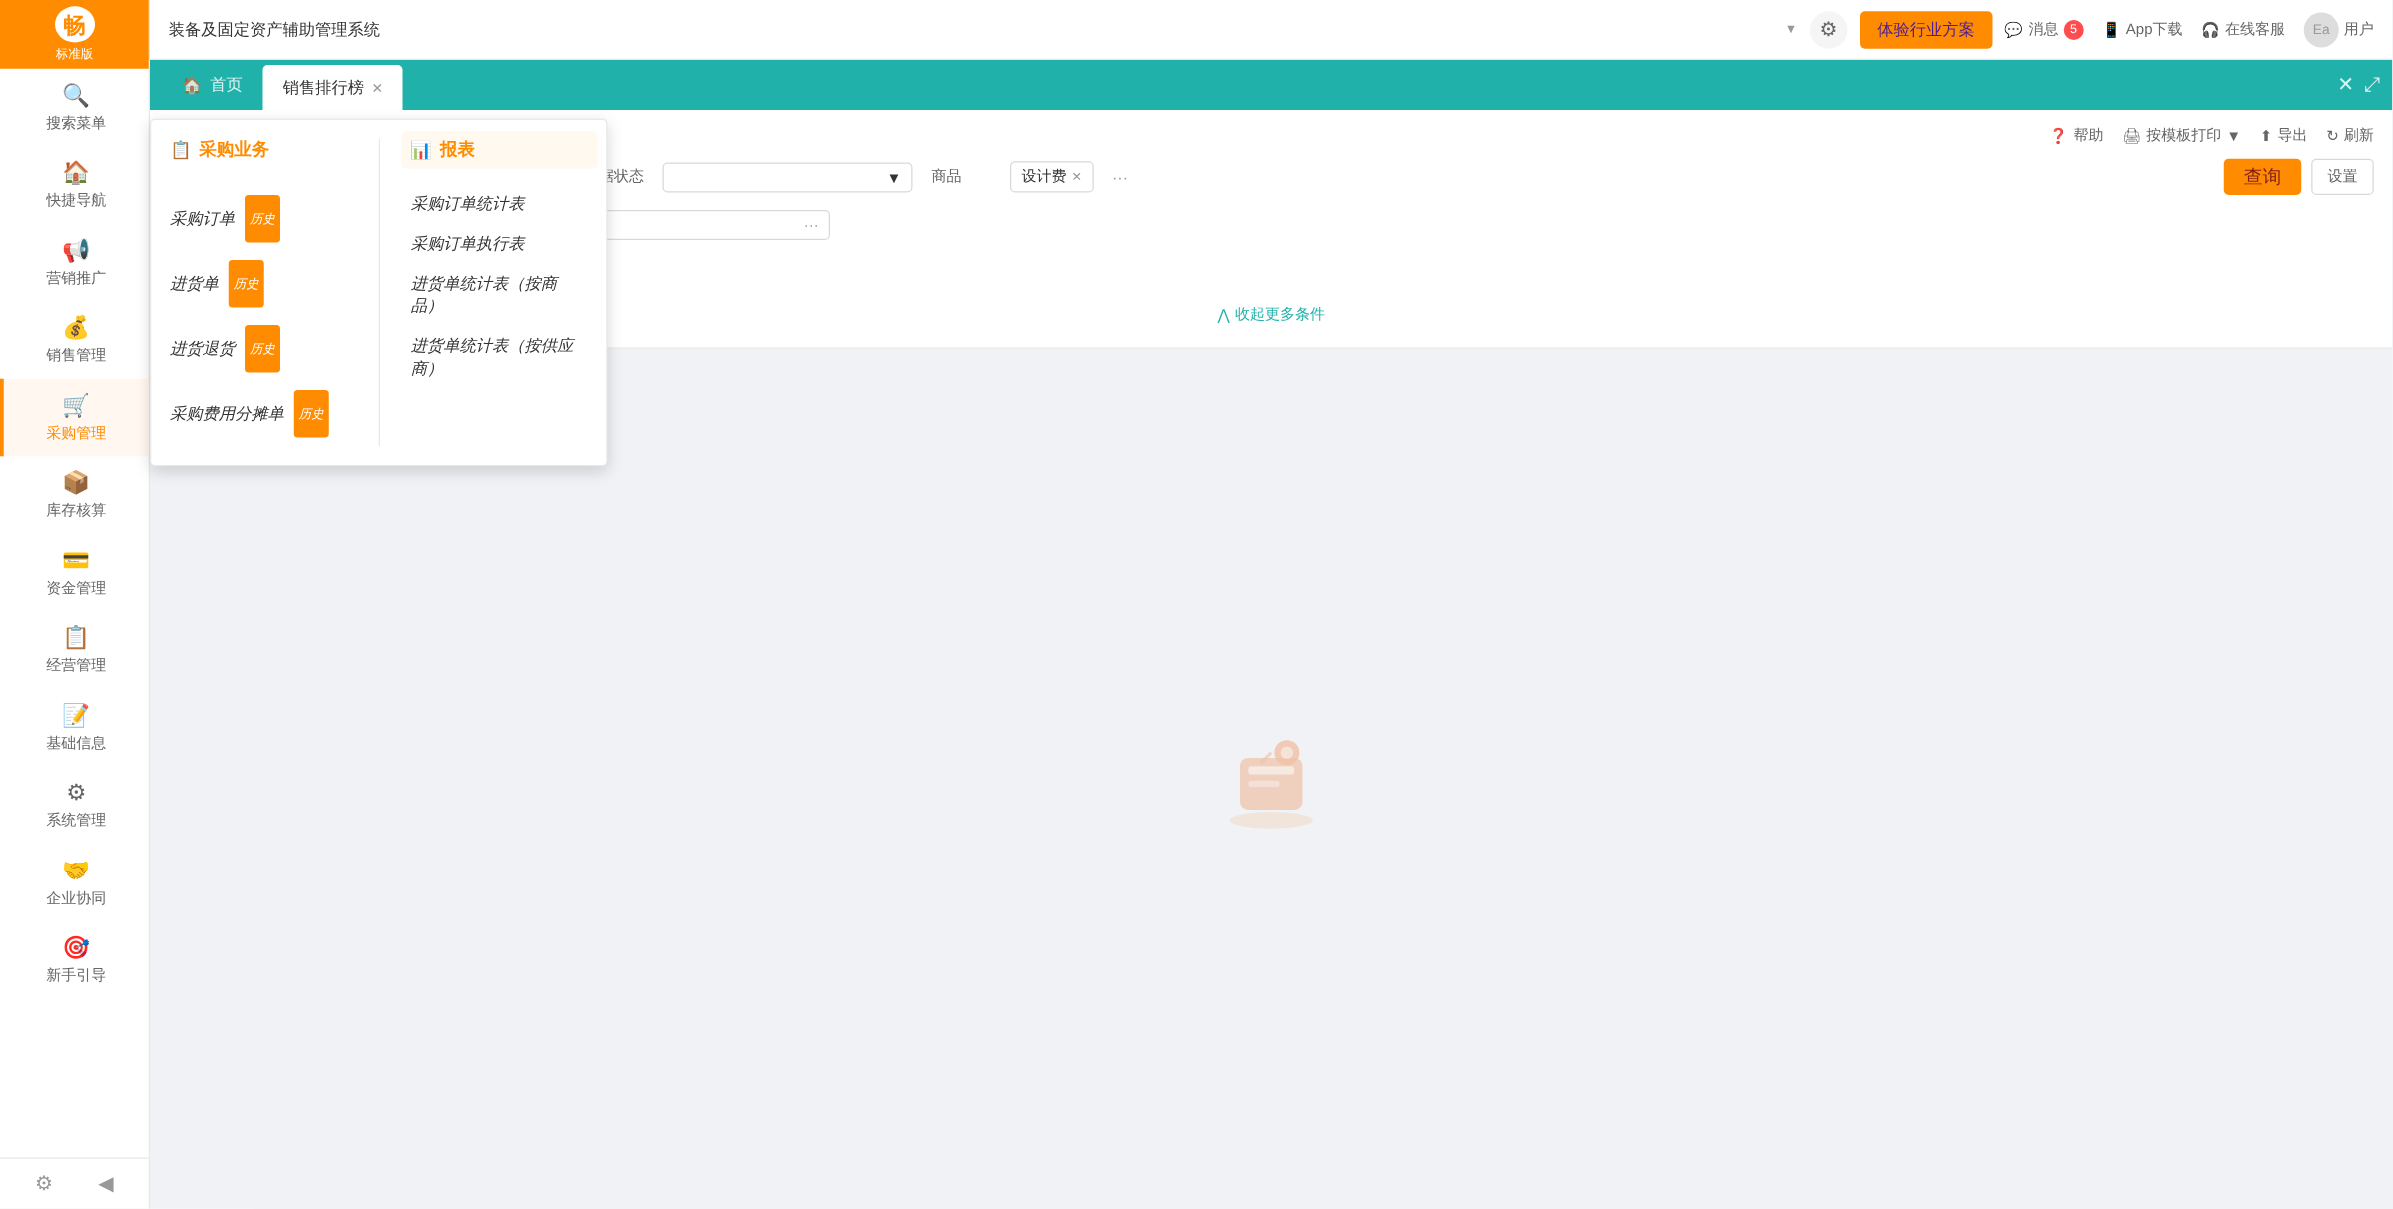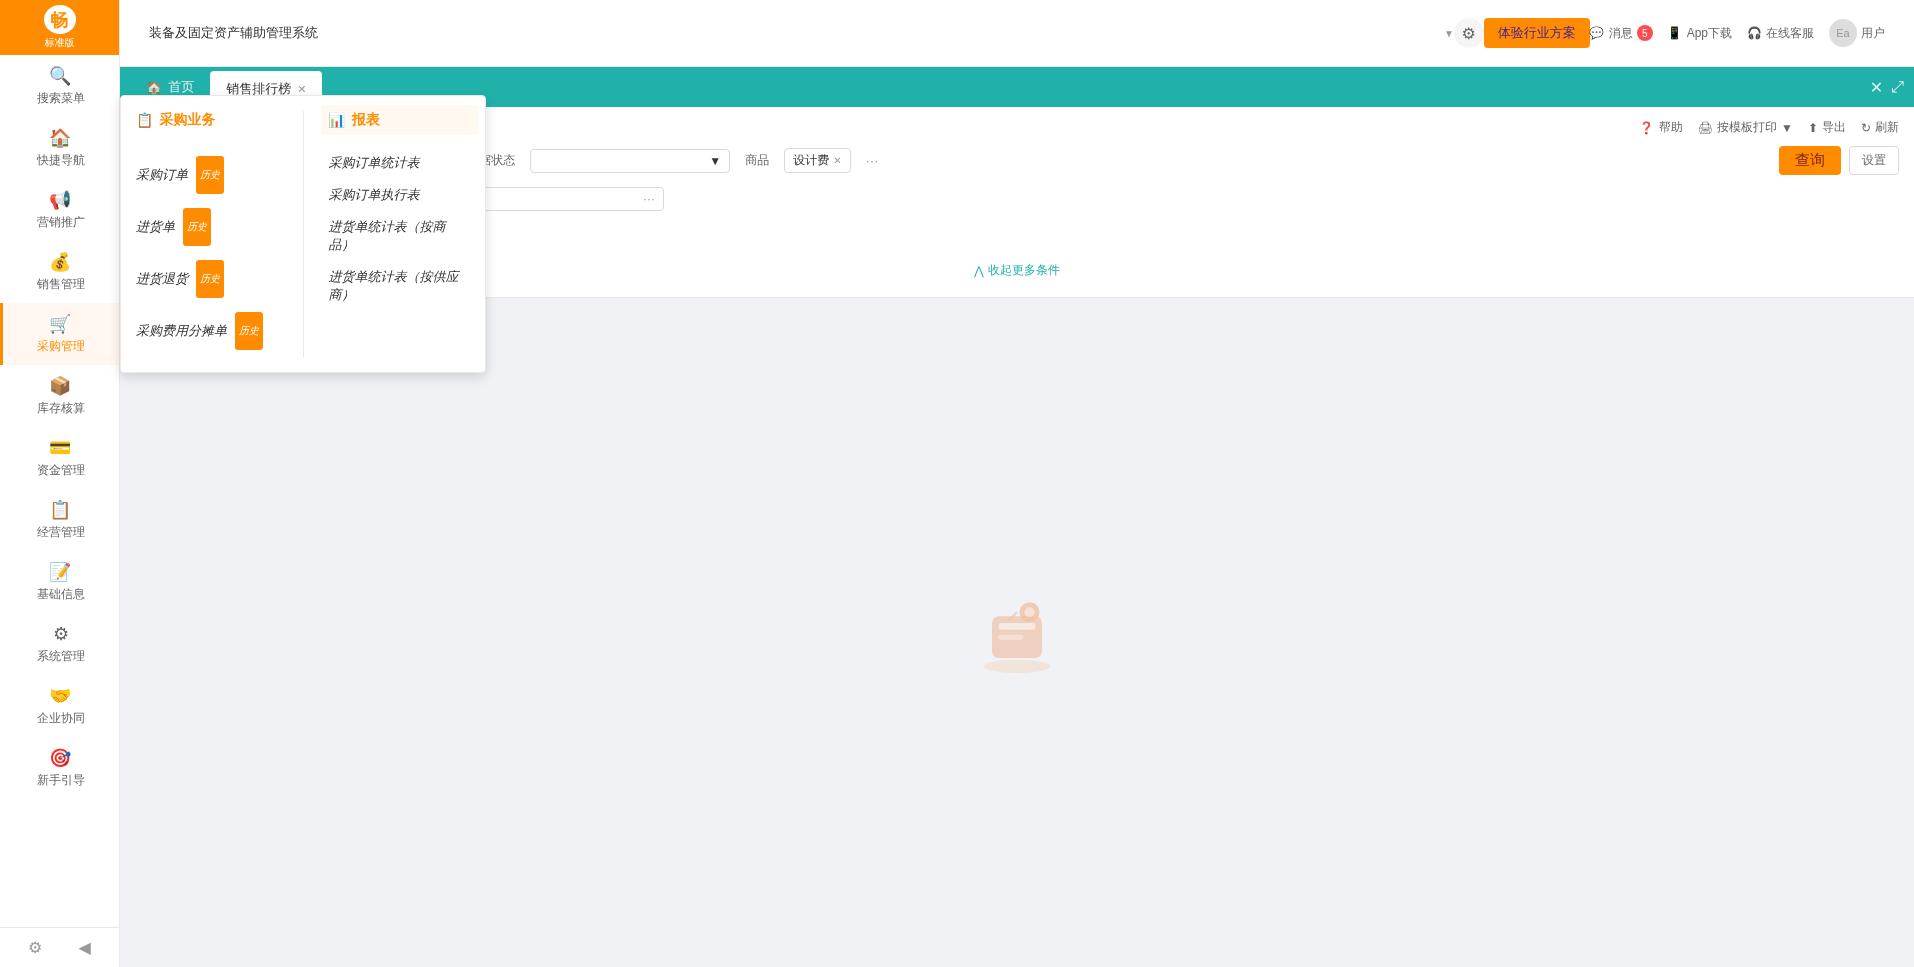--- a/index.html
+++ b/index.html
@@ -64,26 +64,27 @@
     
     .main {
       flex: 1;
       display: flex;
       flex-direction: column;
       overflow: hidden;
     }
 
     
     .topbar {
-      height: 67px;
+      height: 48px;
       background: #fff;
       border-bottom: 1px solid #e8e8e8;
       display: flex;
       align-items: center;
-      padding: 0 29px;
+      padding: 0 15px;
+      gap: 10px;
     }
     .topbar-title {
       font-size: 13px; color: #333; flex: 1;
     }
     .topbar-settings-btn {
       width: 30px; height: 30px; border-radius: 50%;
       background: #f5f5f5; display: flex; align-items: center; justify-content: center;
       cursor: pointer; color: #666; font-size: 16px;
     }
     .topbar-industry-btn {
@@ -177,21 +178,21 @@
       border: 1px solid #d9d9d9; border-radius: 4px;
       padding: 4px 8px; font-size: 12px; color: #333;
       display: flex; align-items: center; gap: 4px; min-width: 180px;
     }
     .filter-date-range {
       display: flex; align-items: center; gap: 5px;
     }
     .filter-tag {
       background: #fff; border: 1px solid #d9d9d9;
       border-radius: 4px; padding: 3px 8px;
-      font-size: 12px; color: #333; display: flex; align-items: center; gap: 4px;
+      font-size: 12px; color: #333; display: flex; align-items: center; gap: 4px; margin-left: 24px;
     }
     .filter-tag-x {
       cursor: pointer; color: #999; font-size: 10px;
     }
     .filter-actions { display: flex; align-items: center; gap: 8px; margin-left: auto; }
     .btn-query {
       background: #ff8c00; color: #7f1d1d; border: none;
       border-radius: 4px; padding: 5px 16px; cursor: pointer; font-size: 15px;
     }
     .btn-setting {

